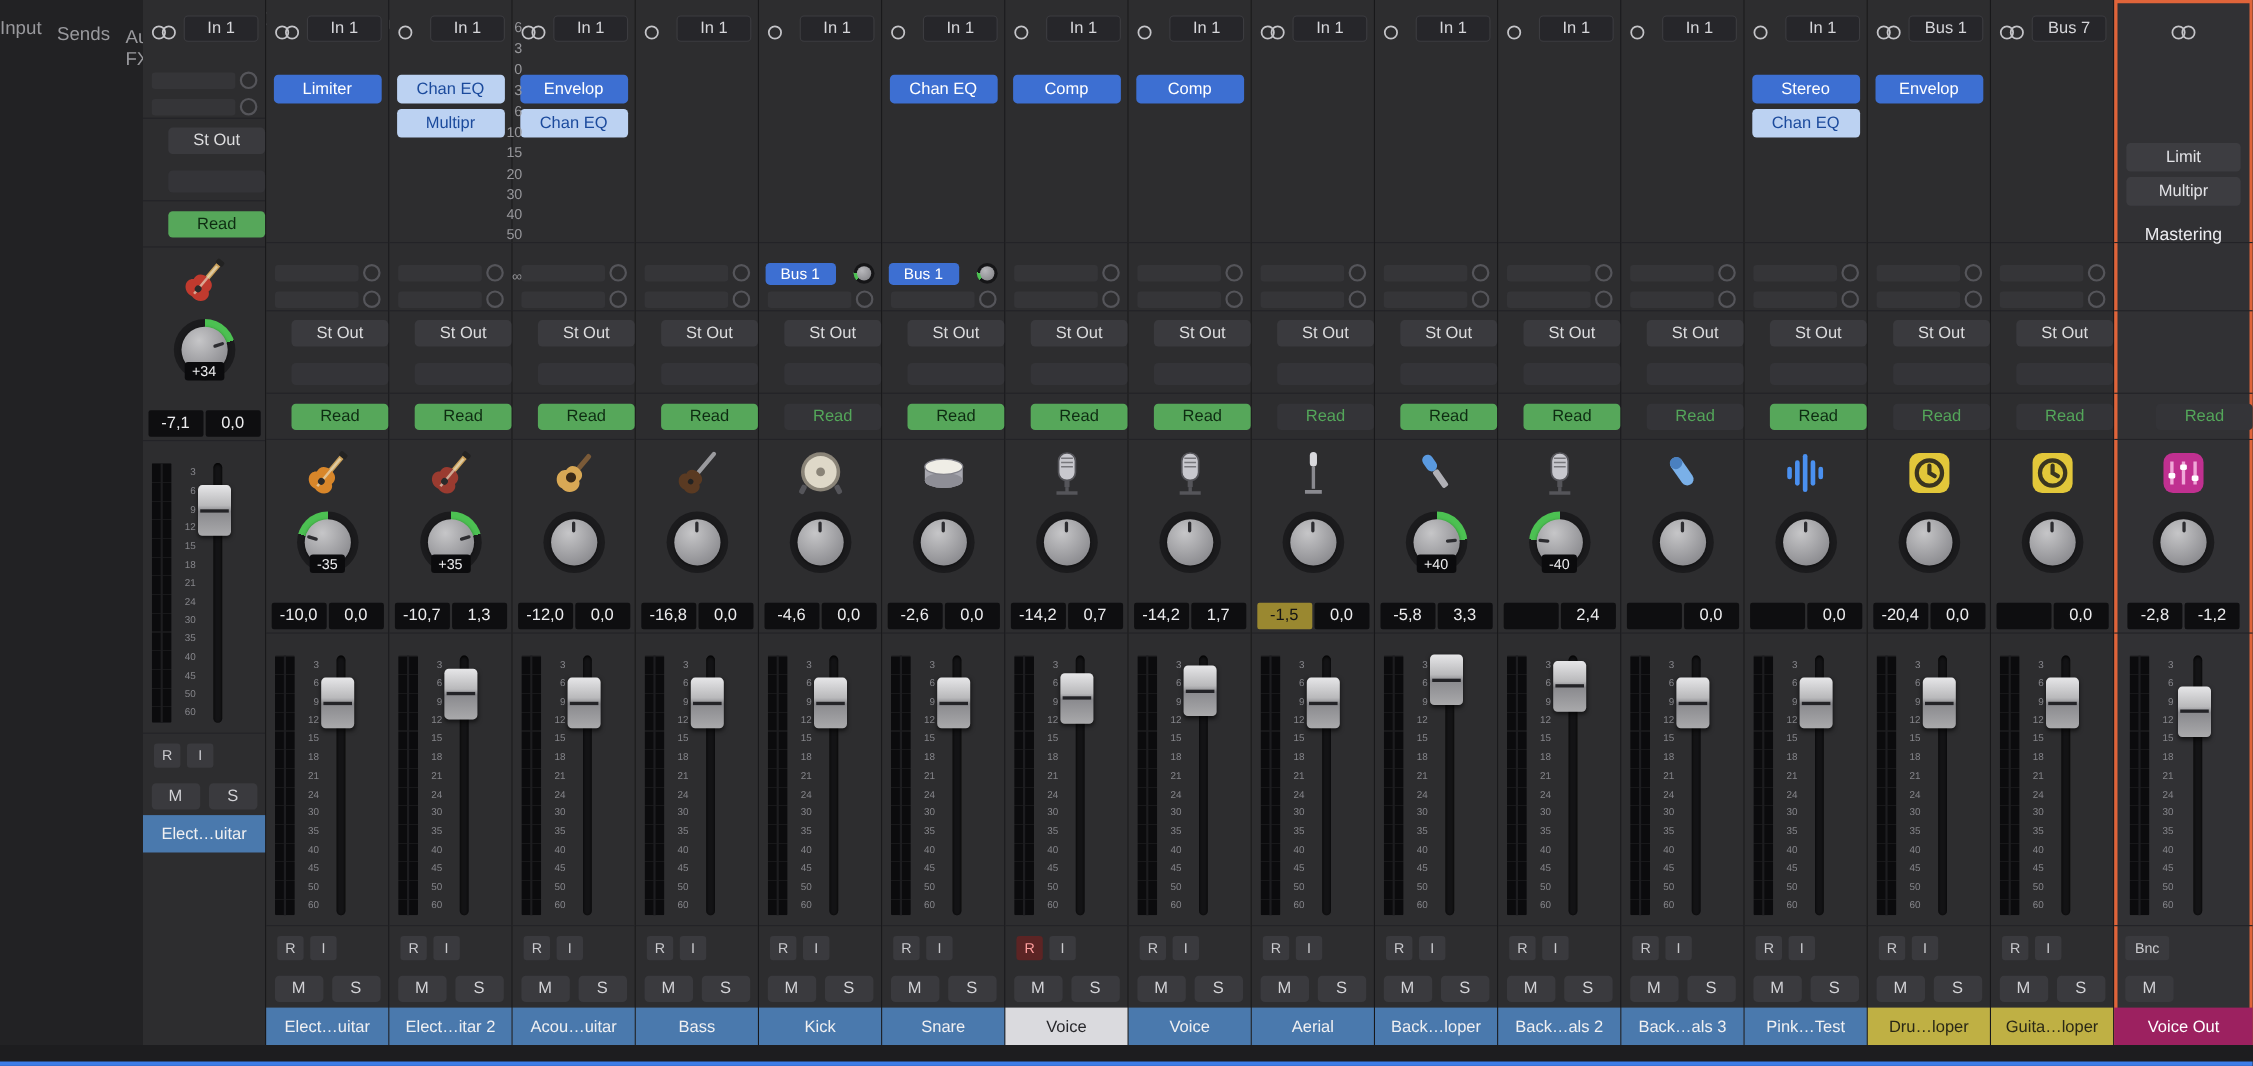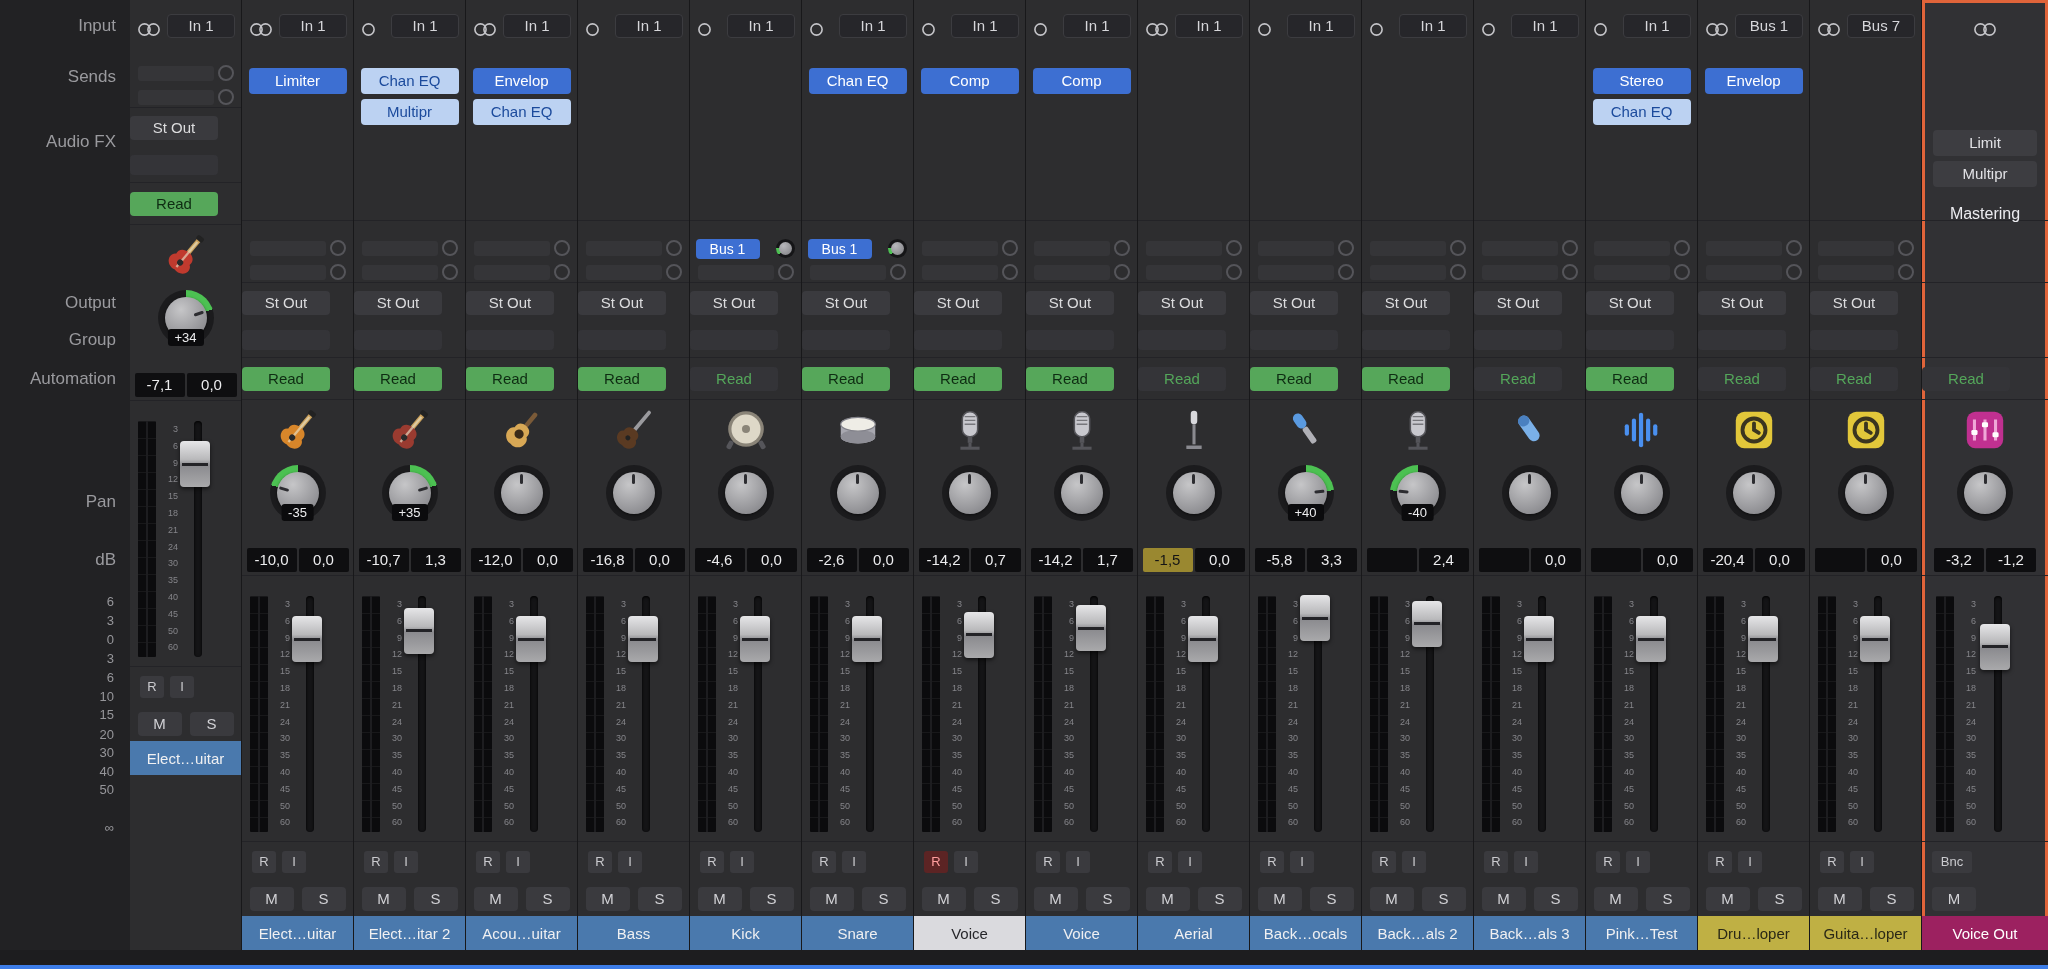--- a/index.html
+++ b/index.html
@@ -1,21 +1,21 @@
 <!DOCTYPE html>
 <html style="--fx_blue: #3d6fd2; --fx_active: #bcd2f2; --auto_green: #56a75a; --name_blue: #4a79ad; --name_selected: #dadade; --name_yellow: #bfb044; --name_master: #9c2160; --selection_orange: #e0643a; --pan_green: #4cc152; --meter_bg: #0b0b0d;"><head>
 <meta charset="utf-8">
 <style>
   *{box-sizing:border-box;margin:0;padding:0}
   html,body{width:2048px;height:969px;overflow:hidden}
   body{background:#222224;font-family:"Liberation Sans",sans-serif;color:#ddd}
   .mixer{display:flex;height:950px;background:#222224}
 
   
-  .labels-col{width:130px;flex:none;display:flex;flex-direction:column}
+  .labels-col{width:130px;flex:none;display:flex;flex-direction:row}
   .lbl{display:flex;align-items:center;justify-content:flex-end;padding-right:14px;font-size:17px;color:#9a9a9e}
   .lbl.top{align-items:flex-start;padding-top:24px}
   .lbl.bottom{align-items:flex-end;padding-bottom:10px}
   .big-scale{position:relative}
   .big-scale span{position:absolute;right:16px;transform:translateY(-50%);font-size:13px;color:#96969a}
 
   
   .h-input,.r-input{height:46px}
   .h-fx,.r-fx{height:175px}
   .h-sends,.r-sends{height:62px}
@@ -52,21 +52,21 @@
   .mastering-label{margin-top:18px;text-align:center;font-size:16px;color:#ececf0}
 
   .r-sends{padding-top:18px}
   .send-slot{position:relative;width:100px;height:19px;margin:0 auto 5px}
   .send-bar{position:absolute;left:2px;top:2px;width:76px;height:15px;background:#37373b;border-radius:3px;opacity:.8}
   .send-circle{position:absolute;right:2px;top:1px;width:16px;height:16px;border-radius:50%;border:2px solid #55555a}
   .send-chip{position:absolute;left:0;top:0;width:64px;height:20px;line-height:20px;border-radius:4px;background:var(--fx_blue);color:#fff;font-size:14px;text-align:center}
   .send-knob{position:absolute;right:1px;top:0;width:19px;height:19px;border-radius:50%;background:conic-gradient(from -130deg,var(--pan_green) 0 45deg,#151517 45deg 360deg)}
   .send-knob::after{content:"";position:absolute;inset:3px;border-radius:50%;background:radial-gradient(circle at 35% 30%,#b8b8bc,#7e7e82)}
 
-  .r-output,.r-group,.r-auto{display:flex;align-items:center;justify-content:flex-start}
+  .r-output,.r-group,.r-auto{display:flex;align-items:center;justify-content:flex-end}
   .output-chip{width:88px;height:24px;line-height:24px;background:#3a3a3e;color:#dcdcde}
   .group-slot{width:88px;height:20px;border-radius:4px;background:#343438}
   .read-chip{width:88px;height:24px;line-height:24px;background:var(--auto_green);color:#0e2c12}
   .read-chip.dim{background:#343438;color:#54a65a}
 
   .r-icon{display:flex;align-items:center;justify-content:center}
   .inst-icon{display:block;width:46px;height:46px}
 
   .r-pan{position:relative}
   .knob{position:absolute;left:50%;top:5px;transform:translateX(-50%);width:56px;height:56px;border-radius:50%;background:#1b1b1d}
@@ -1000,21 +1000,21 @@
         <div class="fthumb" style="top: 19.1px;"></div>
       </div>
       <div class="row r-ri">
         <div class="sq-btn">R</div>
         <div class="sq-btn">I</div>
       </div>
       <div class="row r-ms">
         <div class="ms-btn">M</div>
         <div class="ms-btn">S</div>
       </div>
-      <div class="row r-name blue">Back…ocals</div>
+      <div class="row r-name blue">Back…loper</div>
     </div>
     <div class="strip">
       <div class="row r-input">
         <span class="fmt-icon"><svg width="26" height="17" viewBox="0 0 26 17">
             <circle cx="8.5" cy="8.5" r="5.6" fill="none" stroke="#c4c4c8" stroke-width="1.6"></circle>
           </svg></span>
         <div class="chip input-chip">In 1</div>
       </div>
       <div class="row r-fx"></div>
       <div class="row r-sends">
@@ -1432,21 +1432,21 @@
             </g>
           </svg></span>
       </div>
       <div class="row r-pan">
         <div class="knob">
           <div class="knob-face"></div>
           <div class="knob-pointer" style="transform: rotate(0deg);"></div>
         </div>
       </div>
       <div class="row r-db">
-        <div class="db-box">-3,2</div>
+        <div class="db-box">-2,8</div>
         <div class="db-box">-1,2</div>
       </div>
       <div class="row r-fader">
         <div class="meter"></div>
         <div class="mscale">
           <span style="top: 28px;">3</span>
           <span style="top: 44.8px;">6</span>
           <span style="top: 61.6px;">9</span>
           <span style="top: 78.4px;">12</span>
           <span style="top: 95.2px;">15</span>

